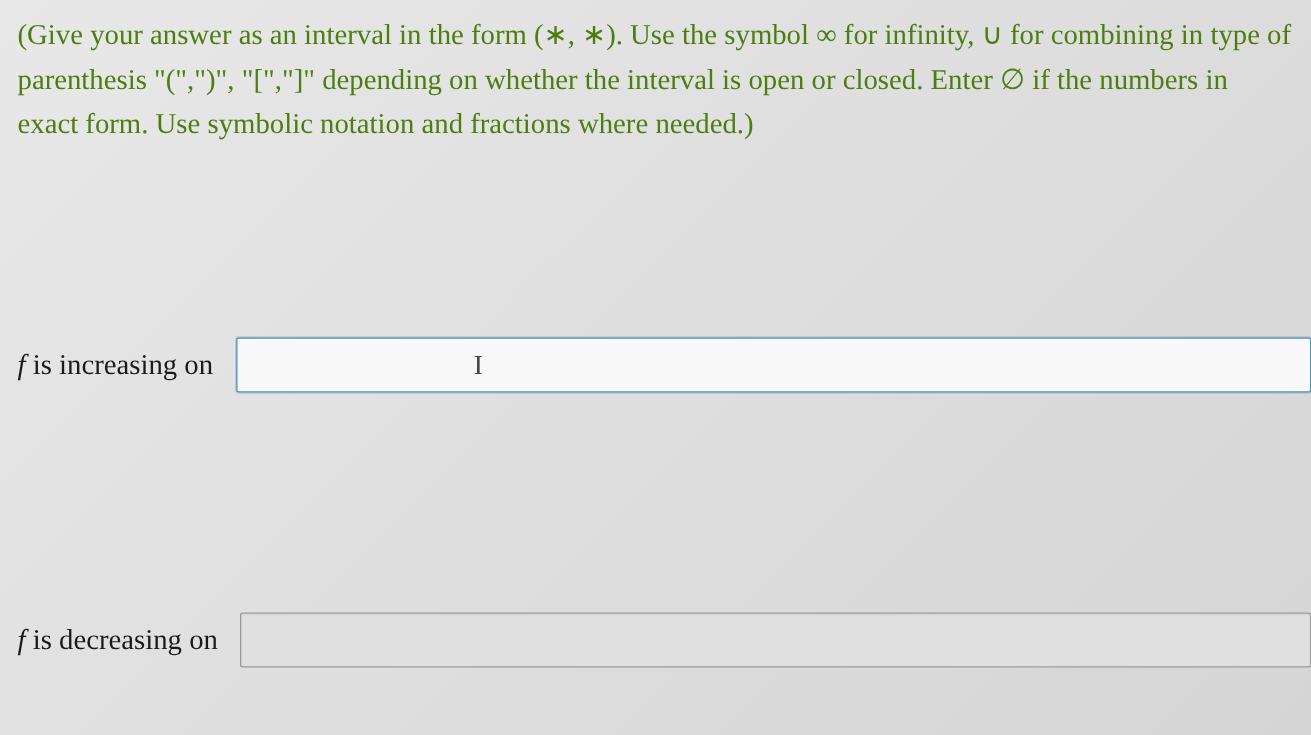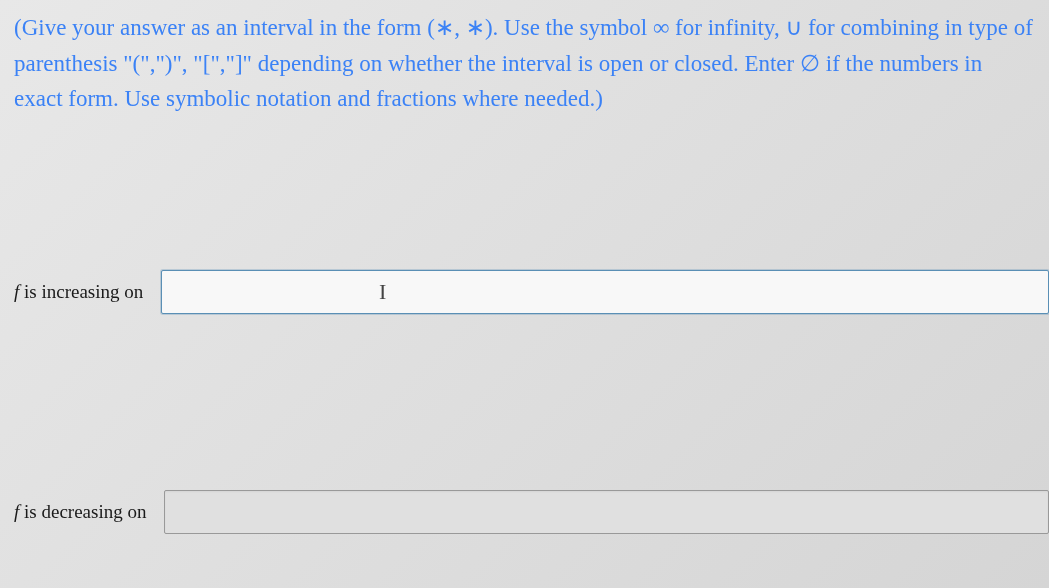--- a/index.html
+++ b/index.html
@@ -13,38 +13,38 @@
       background: linear-gradient(135deg, #e8e8e8 0%, #d5d5d5 100%);
       font-family: 'Times New Roman', Times, serif;
       color: #1a1a1a;
       overflow: hidden;
       position: relative;
     }
     .instructions {
       padding: 10px 14px 0 14px;
       font-size: 23px;
       line-height: 1.55;
-      color: #3b82f6;
+      color: #4d7c0f;
     }
     .question-row {
       display: flex;
       align-items: center;
       position: absolute;
       left: 14px;
       right: 0;
     }
     .question-row.row1 {
       top: 270px;
     }
     .question-row.row2 {
       top: 490px;
       justify-content: center;
     }
     .label {
-      font-size: 19px;
+      font-size: 23px;
       color: #1a1a1a;
       white-space: nowrap;
       padding-right: 18px;
     }
     .label .fvar {
       font-style: italic;
       font-family: 'Times New Roman', serif;
     }
     .input-box {
       flex: 1;

